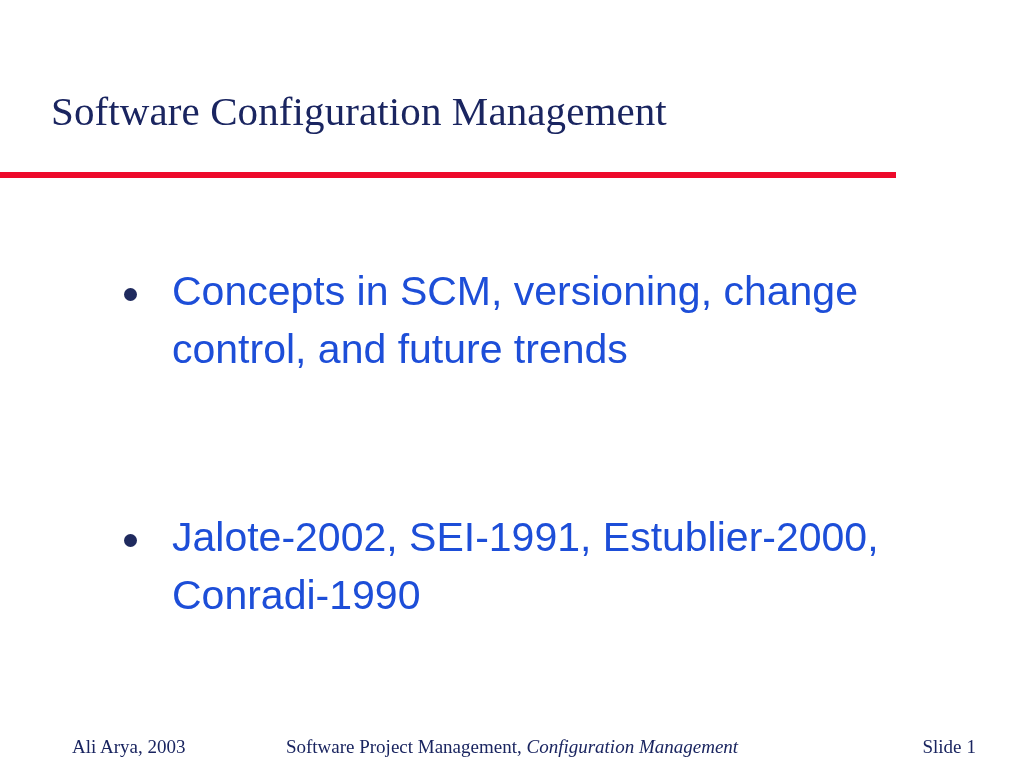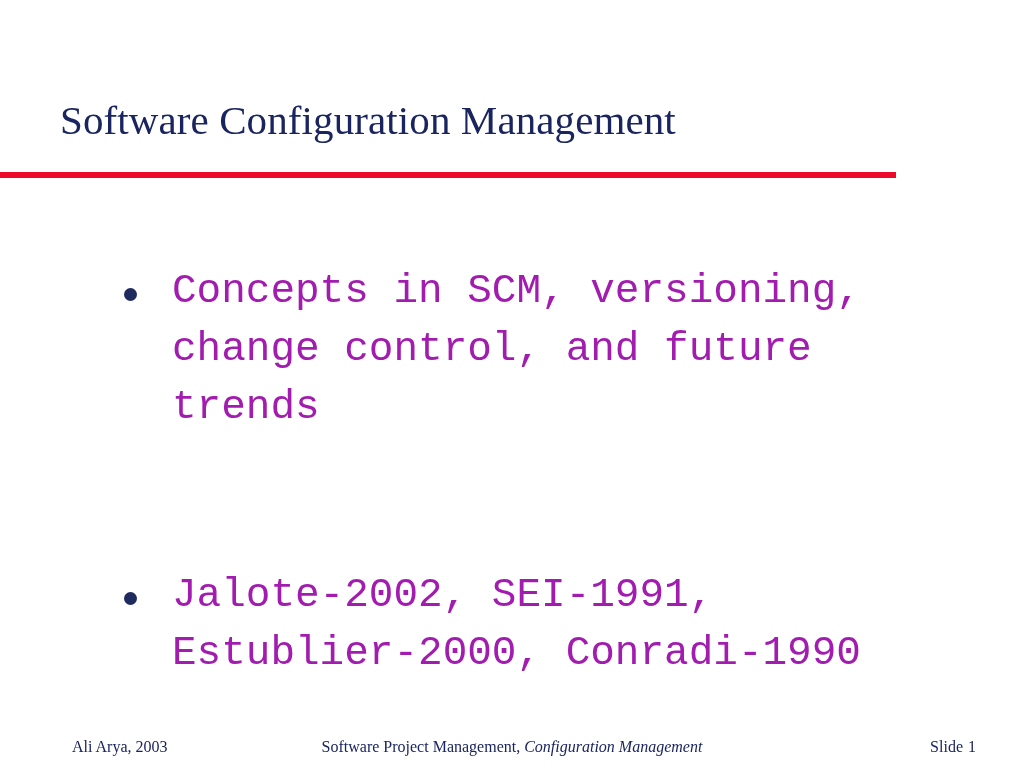--- a/index.html
+++ b/index.html
@@ -31,21 +31,21 @@
     left: 0;
     top: 84px;
     width: 1024px;
     height: 100px;
   }
   .slide-title {
     position: absolute;
     left: 51px;
     top: 0;
     width: 900px;
-    margin: 9px;
+    margin: 0;
     font-family: "Liberation Serif", "DejaVu Serif", serif;
     font-size: 41px;
     font-weight: normal;
     line-height: 54px;
     color: #1a2560;
     letter-spacing: 0.1px;
     white-space: nowrap;
   }
   .title-rule {
     position: absolute;
@@ -76,36 +76,36 @@
     position: absolute;
     left: 124px;
     top: 26px;
     width: 13px;
     height: 13px;
     border-radius: 50%;
     background: #1f2a5e;
   }
   .bullet-text {
     display: block;
-    font-family: Liberation Mono, monospace;
+    font-family: Liberation Sans, sans-serif;
     font-size: 41px;
     line-height: 58px;
-    color: #a21caf;
+    color: #1d4ed8;
     padding-right: 62px;
   }
 
   
   .footer {
     position: absolute;
     left: 0;
     top: 738px;
     width: 1024px;
     height: 22px;
     font-family: "Liberation Serif", "DejaVu Serif", serif;
-    font-size: 16px;
+    font-size: 19px;
     line-height: 18px;
     color: #1a2560;
   }
   .footer-left {
     position: absolute;
     left: 72px;
     top: 0;
     white-space: nowrap;
   }
   .footer-center {

